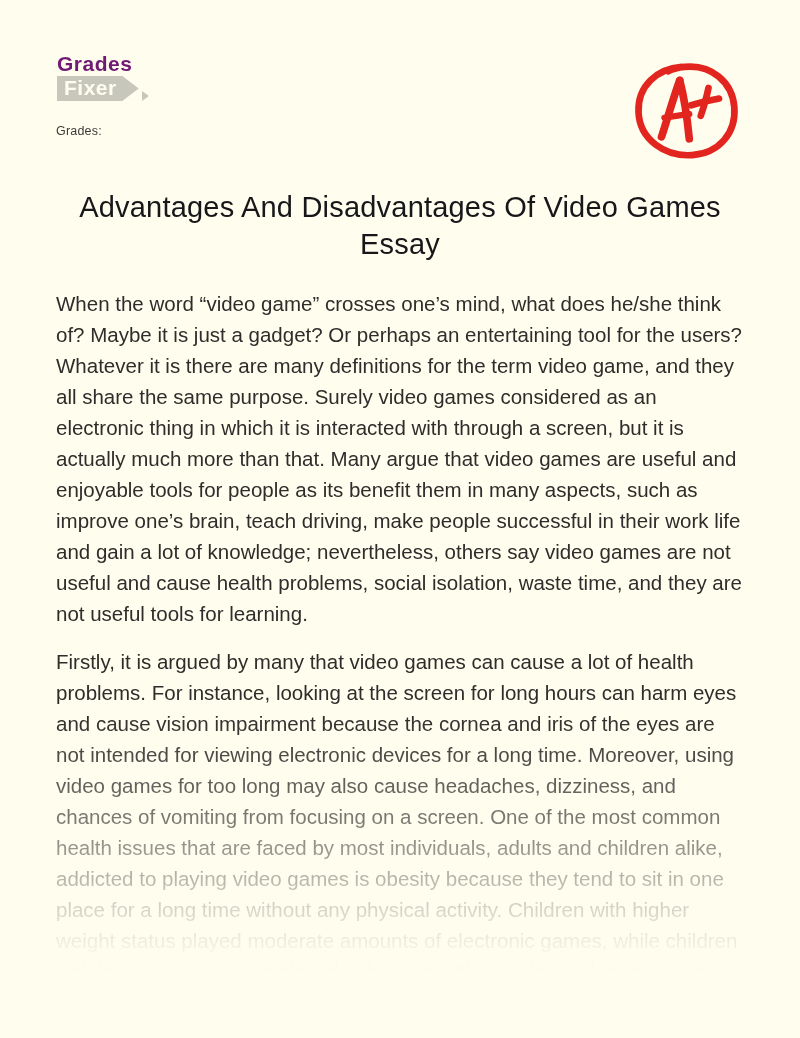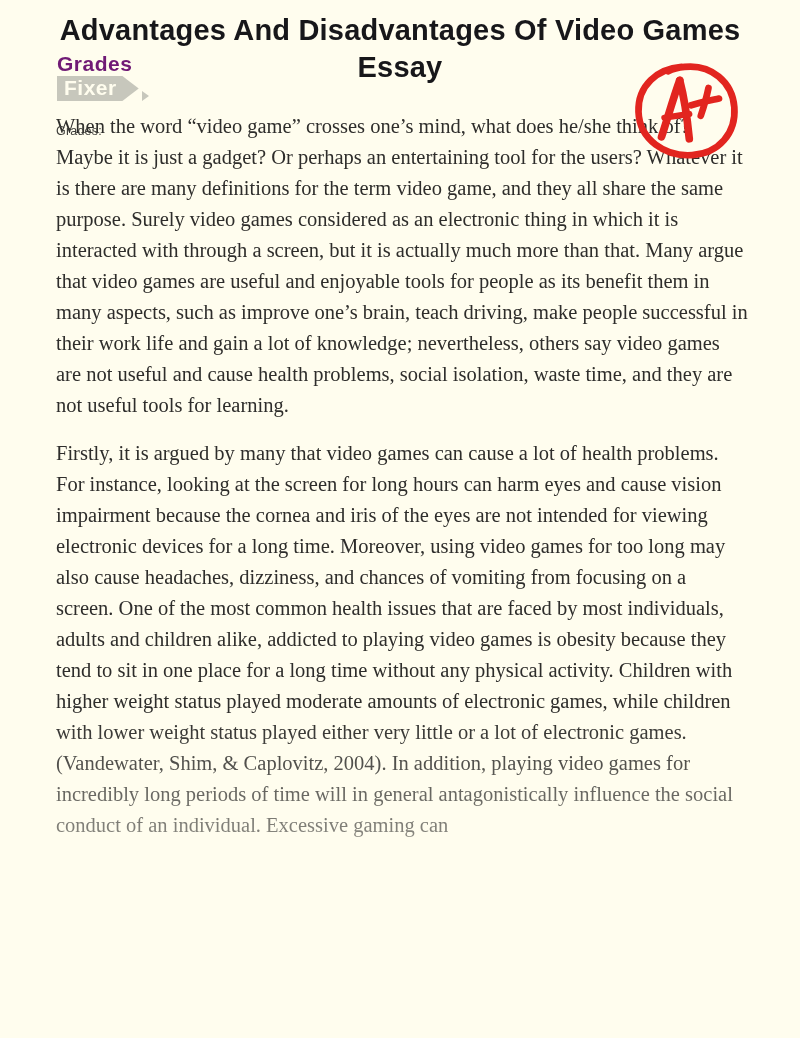--- a/index.html
+++ b/index.html
@@ -69,39 +69,40 @@
     position: absolute;
     top: 124px;
     left: 56px;
     font-size: 12.5px;
     letter-spacing: 0.2px;
     color: #3c3c38;
   }
 
   
   .essay-title {
-    margin: 12px auto;
+    margin: 0 auto;
+    padding-top: 189px;
     width: 700px;
     text-align: center;
     font-family: "Liberation Sans", sans-serif;
-    font-weight: 700;
+    font-weight: 400;
     font-size: 29px;
     line-height: 37px;
     letter-spacing: 0.2px;
     color: #17171a;
   }
 
   
   .essay-body {
     margin: 25px 0 0 56px;
     width: 692px;
   }
   .essay-body p {
     margin: 0 0 17px 0;
-    font-family: Liberation Serif, serif;
+    font-family: Liberation Sans, sans-serif;
     font-size: 20.5px;
     line-height: 31px;
     color: #2e2d2b;
     text-align: left;
   }
 
   
   .fade-overlay {
     position: absolute;
     left: 0;

